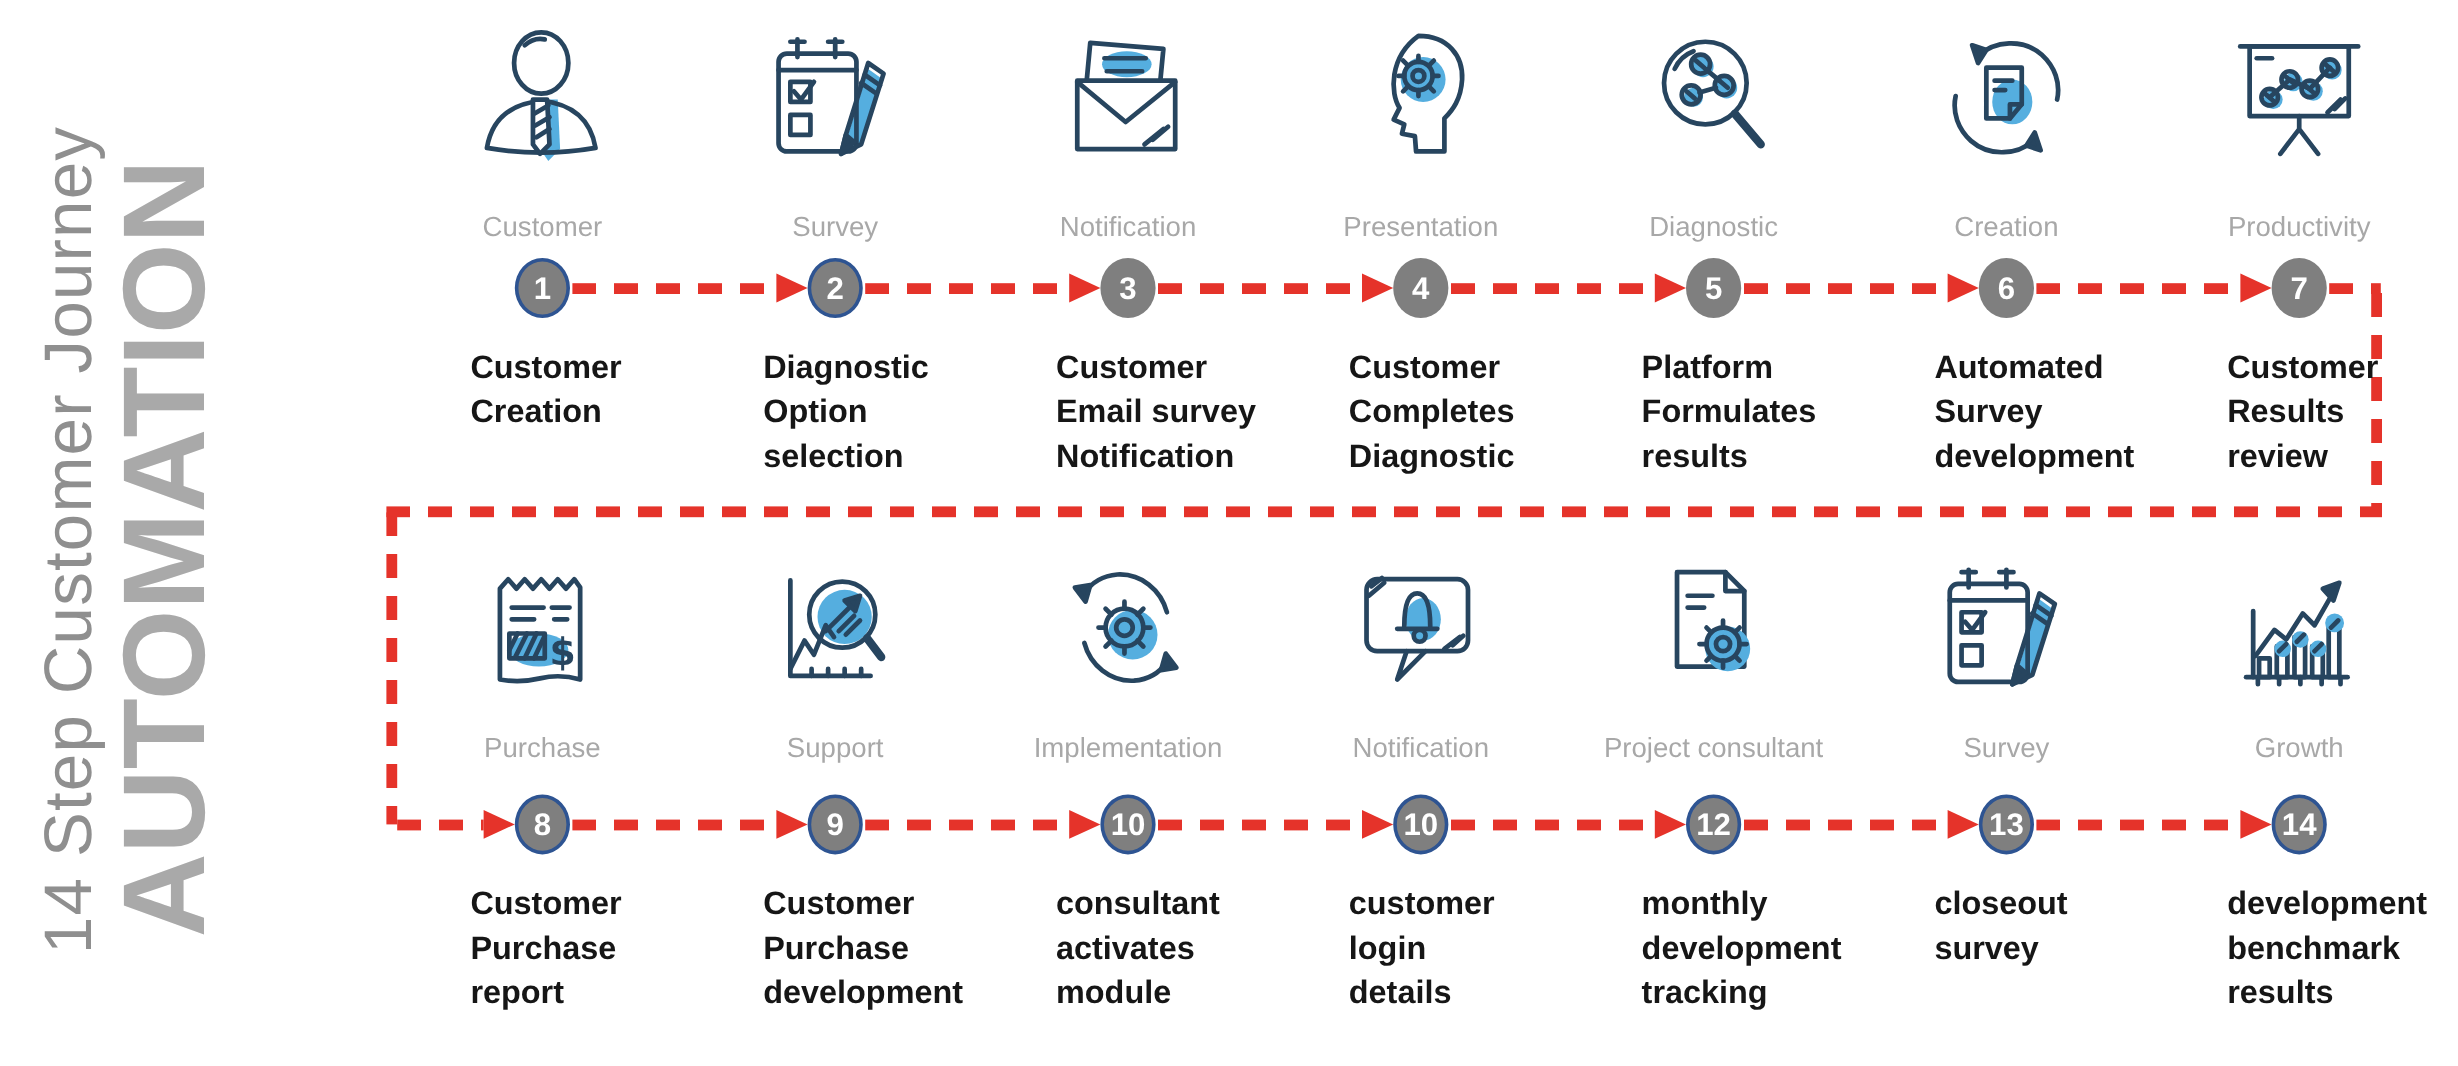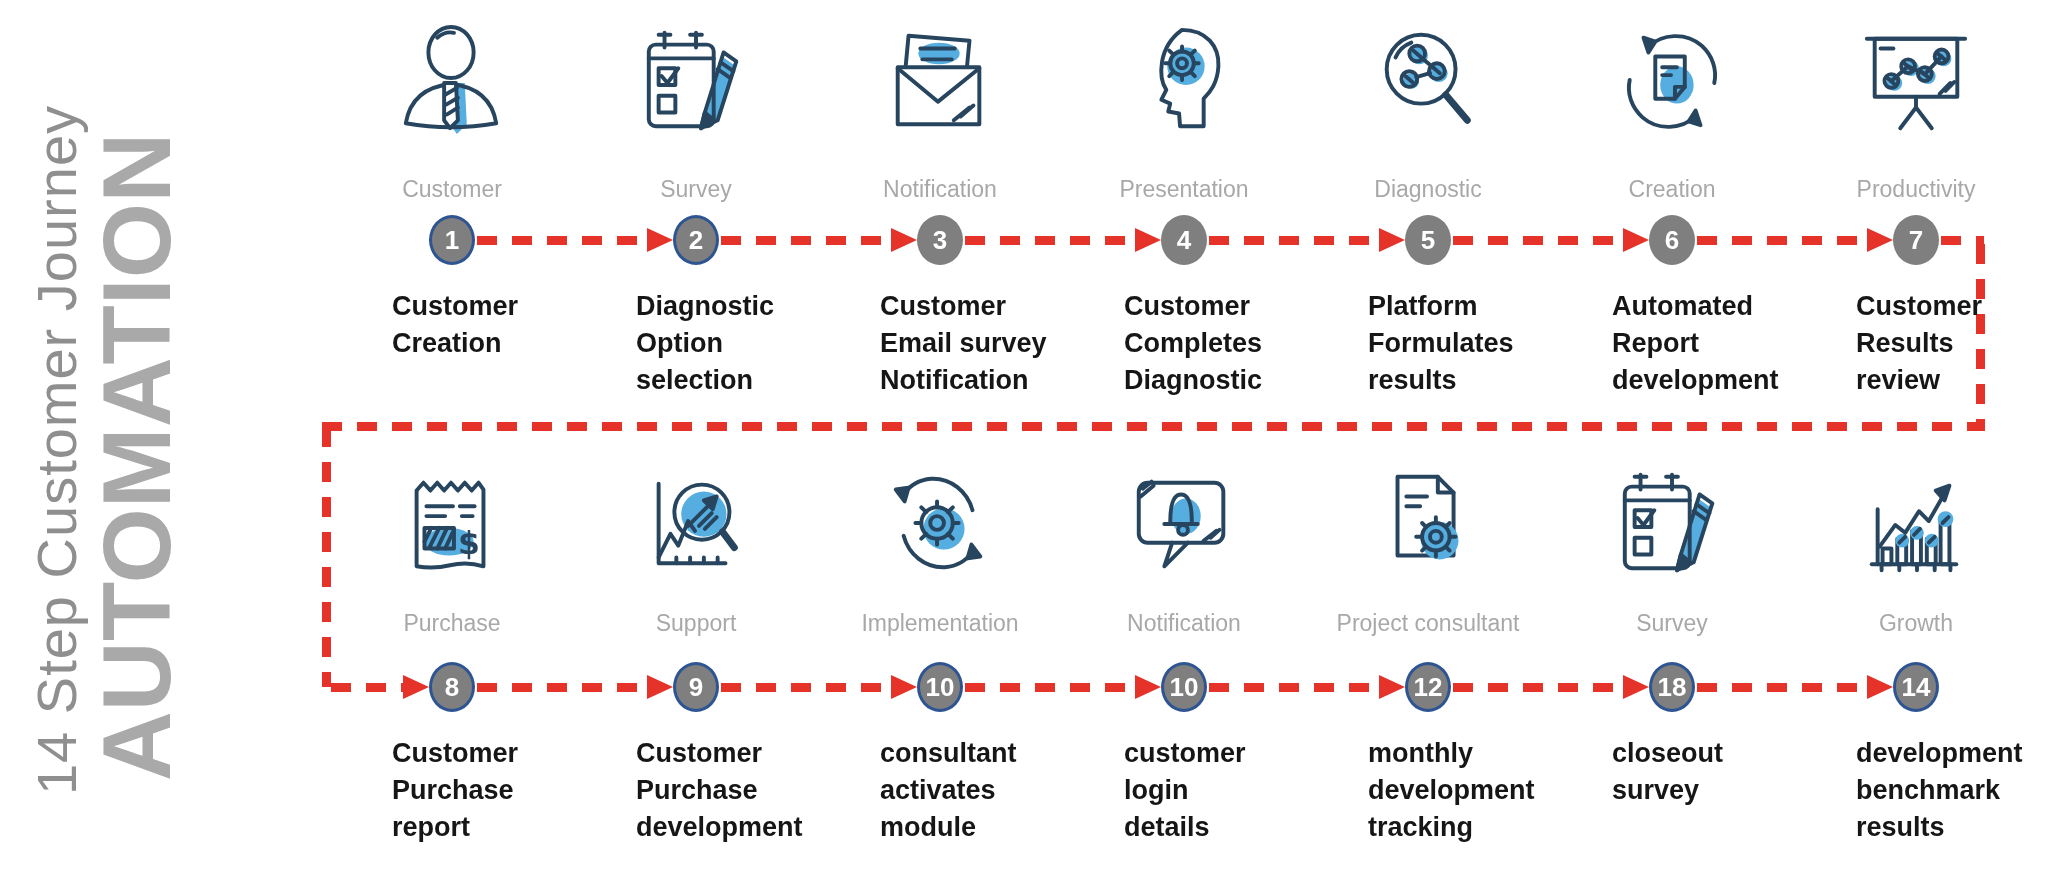--- a/index.html
+++ b/index.html
@@ -213,21 +213,21 @@
             <g fill="none" stroke="#27455F" stroke-width="4" stroke-linecap="round" stroke-linejoin="round">
    <path d="M48 35 H78 V66 L68 78 H48 Z"></path>
               <path d="M68 78 L68 66 H78"></path>
    <path d="M55 46 h15 M55 54 h9"></path>
             </g>
           </svg>
         </div>
         <div class="cat">Creation</div>
         <div class="badge">6</div>
         <div class="desc">Automated
-Report
+Survey
 development</div>
       </div>
       <div class="col row1" style="left: 1794px; top: 18px;">
         <div class="icon">
           <svg viewBox="0 0 130 120" width="128" height="118">
             <g fill="none" stroke="#27455F" stroke-width="4" stroke-linecap="round" stroke-linejoin="round">
               <path d="M15 17 h100"></path>
               <rect x="23" y="17" width="84" height="59"></rect>
    <path d="M29 27 h13"></path>
             </g>
@@ -384,21 +384,21 @@
    <rect x="27" y="47" width="17" height="17"></rect>
               <path d="M30 55 l6 7 11 -15"></path>
    <rect x="27" y="75" width="17" height="17"></rect>
    <path d="M70 108 L74 92 L93 31 L106 40 L87 100 L70 108 Z"></path>
    <path d="M90 41 l13 9 M87 48 l13 9"></path>
               <polygon points="70,108 74,92 81,98" fill="#27455F"></polygon>
             </g>
           </svg>
         </div>
         <div class="cat">Survey</div>
-        <div class="badge bordered">18</div>
+        <div class="badge bordered">13</div>
         <div class="desc">closeout
 survey</div>
       </div>
       <div class="col row2" style="left: 1794px; top: 460px;">
         <div class="icon">
           <svg viewBox="0 0 130 120" width="128" height="118">
             <g fill="none" stroke="#27455F" stroke-width="4" stroke-linecap="round" stroke-linejoin="round">
               <path d="M26 46 V102"></path>
               <path d="M20 102 H106"></path>
    <path d="M30 102 v6 M48 102 v6 M66 102 v6 M84 102 v6 M100 102 v6"></path>

